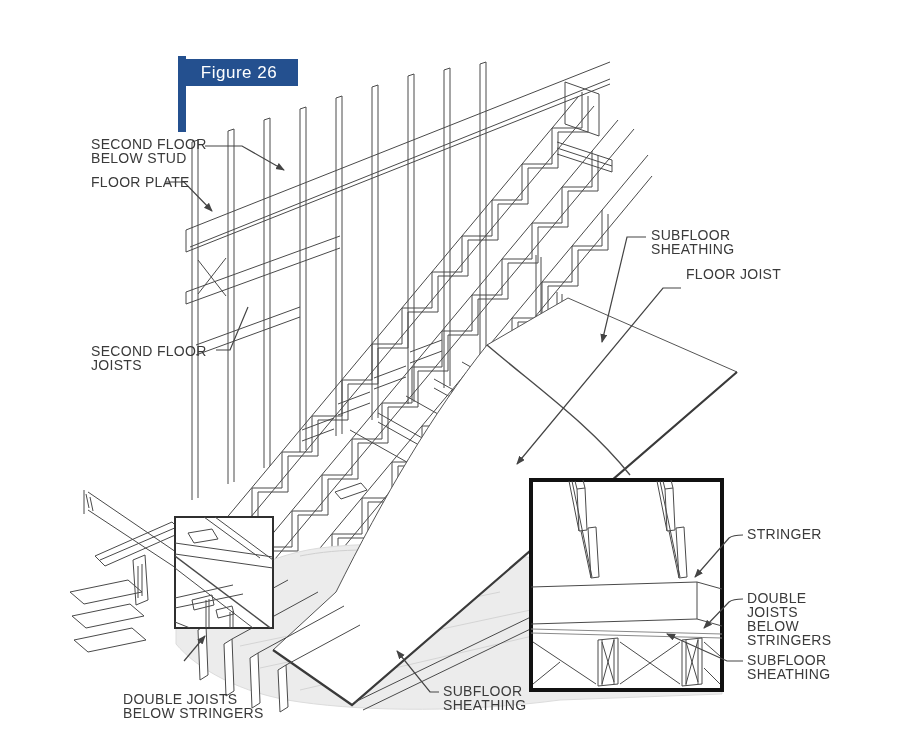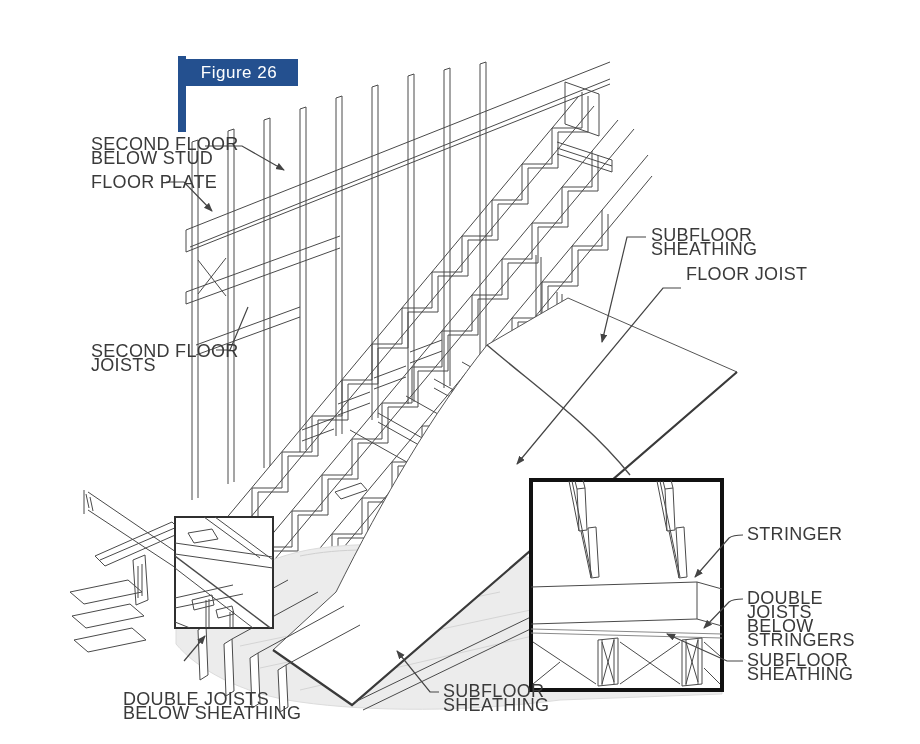--- a/index.html
+++ b/index.html
@@ -6,21 +6,21 @@
   #stage{position:relative;width:920px;height:744px;background:#fff;overflow:hidden;
          font-family:"Liberation Sans",sans-serif;}
   svg{position:absolute;left:0;top:0;}
   .fig-num{position:absolute;left:180px;top:23px;width:118px;height:27px;background:#24508f;
            color:#fff;font-weight:normal;font-size:17px;display:flex;align-items:center;
            justify-content:center;letter-spacing:0.5px;margin-top:36px;}
   .fig-title{position:absolute;left:298px;top:23px;width:170px;height:29px;background:#fff;
            border:2px solid #24508f;color:#24508f;font-weight:bold;font-size:17px;display:flex;
            align-items:center;justify-content:center;letter-spacing:0.5px;}
   .blue-bar{position:absolute;left:178px;top:56px;width:8px;height:76px;background:#24508f;}
-  .lbl{position:absolute;color:#3a3a3a;font-size:18px;line-height:14px;letter-spacing:0.3px;
+  .lbl{position:absolute;color:#3a3a3a;font-size:14px;line-height:14px;letter-spacing:0.3px;
        white-space:nowrap;}
 </style>
 </head>
 <body>
 
 <div id="stage">
 
 <svg width="920" height="744" viewBox="0 0 920 744">
   <defs>
     <marker id="ah" markerWidth="10" markerHeight="8" refX="8" refY="3.5" orient="auto" markerUnits="userSpaceOnUse">
@@ -195,20 +195,20 @@
   <div>JOISTS</div>
   <div>BELOW</div>
   <div>STRINGERS</div>
 </div>
 <div class="lbl" style="left:747px;top:653px">
   <div>SUBFLOOR</div>
   <div>SHEATHING</div>
 </div>
 <div class="lbl" style="left:123px;top:692px">
   <div>DOUBLE JOISTS</div>
-  <div>BELOW SHEATHING</div>
+  <div>BELOW STRINGERS</div>
 </div>
 <div class="lbl" style="left:443px;top:684px">
   <div>SUBFLOOR</div>
   <div>SHEATHING</div>
 </div>
 
 </div>
 
 </body></html>

